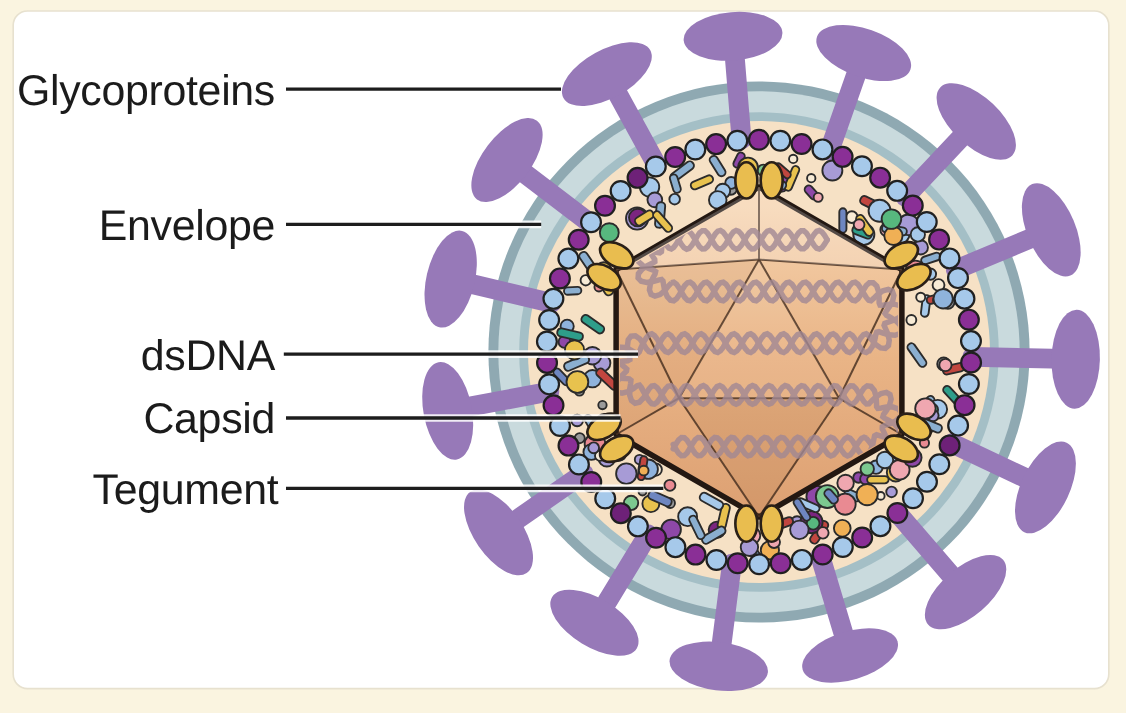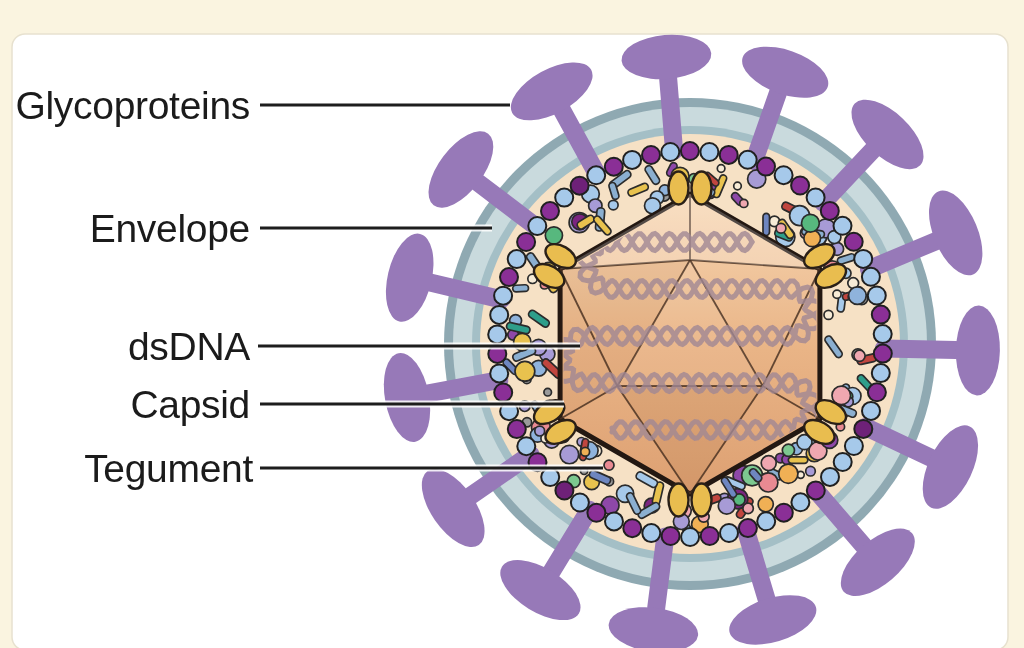--- a/index.html
+++ b/index.html
@@ -1,21 +1,21 @@
 <!DOCTYPE html>
 <html><head>
 <meta charset="utf-8">
 <style>
   html,body{margin:0;padding:0;}
   body{
     width:1024px;height:648px;overflow:hidden;
     background:#FAF4E0;
     font-family:"Liberation Sans", sans-serif;
   }
-  .stage{position:relative;width:1024px;height:604px;margin-top:24px;}
+  .stage{position:relative;width:1024px;height:604px;}
   svg{position:absolute;left:0;top:0;display:block;}
   .figure-label{
     font-family:"Liberation Sans", sans-serif;
     font-size:39px;
     letter-spacing:-0.3px;
   }
 </style>
 </head>
 <body style="background: rgb(250, 244, 224);">
 

